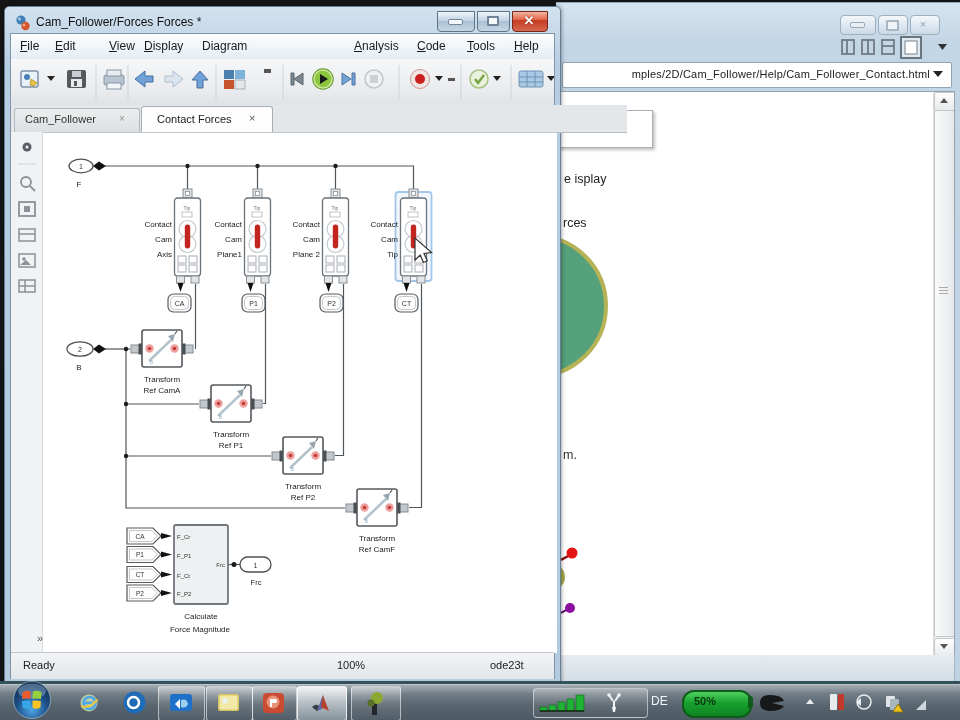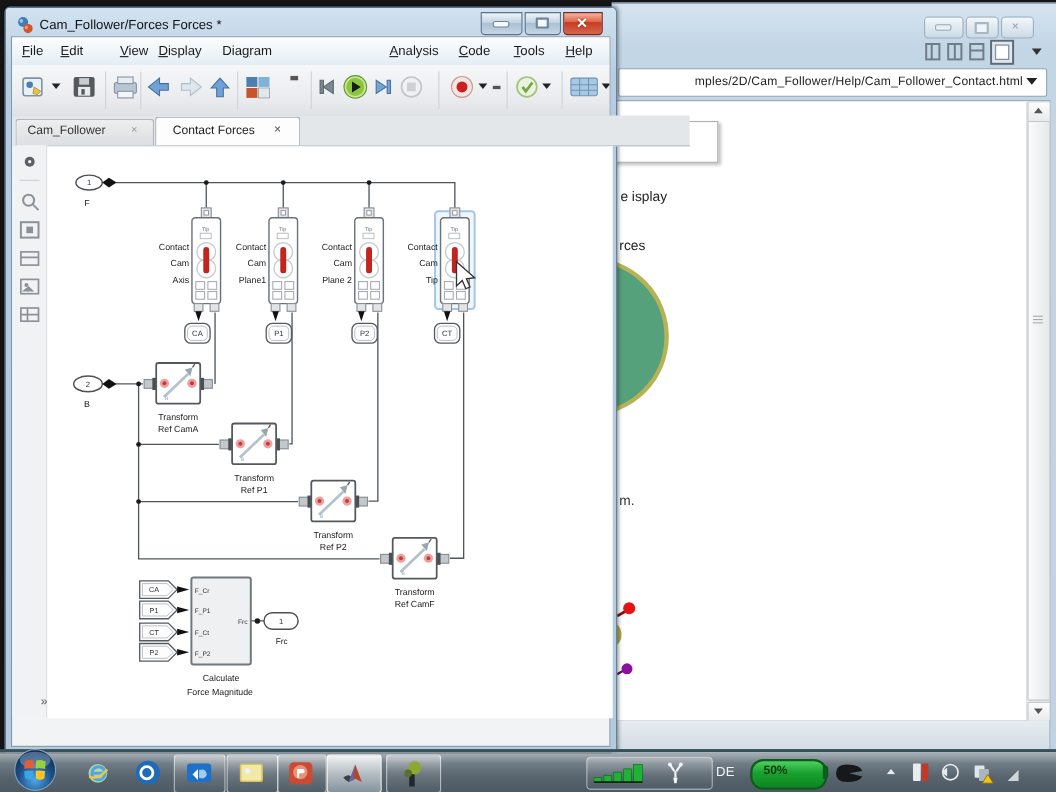--- a/index.html
+++ b/index.html
@@ -355,20 +355,25 @@
         <g font-size="8" fill="#222" text-anchor="middle">
           <text x="158" y="486">Calculate</text>
           <text x="157" y="499">Force Magnitude</text>
         </g>
 
         <path d="M372 105 L372 127 L377.2 122 L380.5 129.5 L384.3 127.8 L381 120.5 L388.5 119.5 Z" fill="#fff" stroke="#333" stroke-width="1.2"></path>
       </svg>
     </div>
     <div class="abs" style="left:26px;top:598px;font-size:11px;color:#555;">»</div>
 
+    <div class="abs" style="left:0;top:618px;width:543px;height:26px;background:linear-gradient(#f2f4f6,#e2e6ea);border-top:1px solid #c2c8ce;font-size:11.5px;color:#222;">
+      <span class="abs" style="left:12px;top:6px;font-size:11px;">Ready</span>
+      <span class="abs" style="left:326px;top:6px;font-size:11px;">100%</span>
+      <span class="abs" style="left:479px;top:6px;font-size:11px;">ode23t</span>
+    </div>
   </div>
 </div>
 
 <div class="abs" style="left:0;top:681px;width:960px;height:3px;background:#35525a;z-index:5;"></div>
 <div class="abs" id="taskbar" style="left:0;top:684px;width:960px;height:36px;
      background:linear-gradient(#a6aeb4,#717d86 25%,#58646d 60%,#4d5962);
      border-top:1px solid #b9c4ca;z-index:6;">
 
   <svg class="abs" style="left:12px;top:-6px;" width="40" height="42" viewBox="0 0 40 42">
     <defs>

